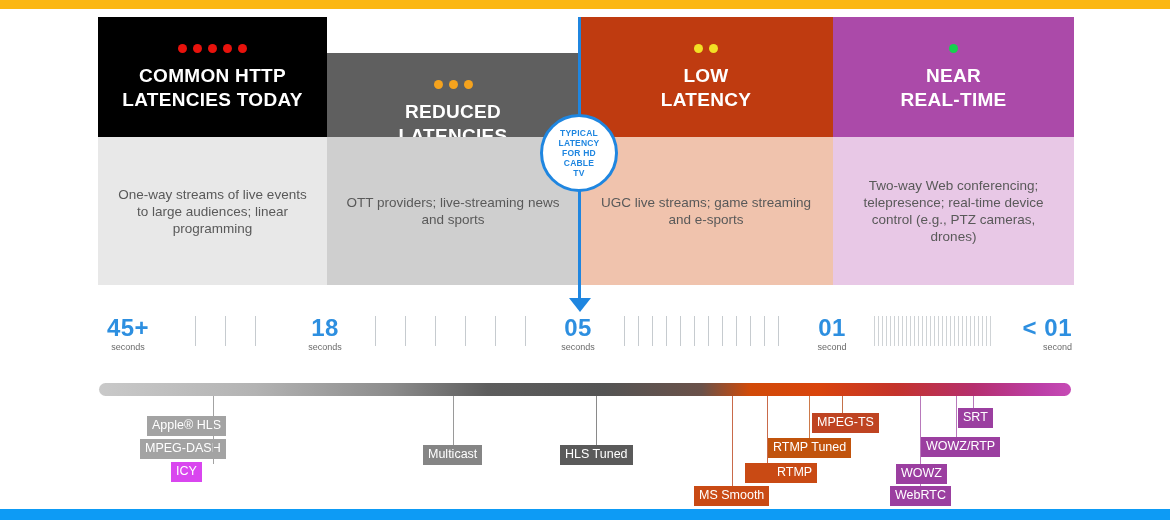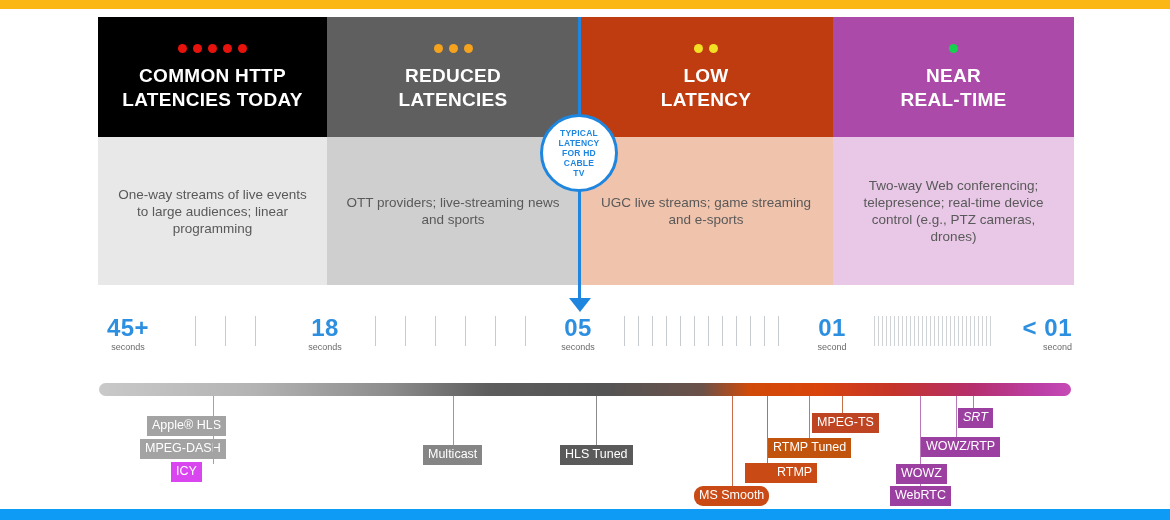--- a/index.html
+++ b/index.html
@@ -11,21 +11,21 @@
   #stage{position:absolute;left:0;top:0;width:1170px;height:520px;}
 
   .accent-top{position:absolute;left:0;top:0;width:1170px;height:9px;background:#fbb713;}
   .accent-bottom{position:absolute;left:0;top:509px;width:1170px;height:11px;background:#0d9bf5;}
 
   
   .band{position:absolute;left:98px;top:17px;width:976px;height:120px;display:flex;}
   .band-cell{position:relative;display:flex;flex-direction:column;align-items:center;
              justify-content:flex-start;padding-top:27px;box-sizing:border-box;}
   .b0{width:229px;background:#000000;}
-  .b1{width:252px;background:#5f5f5f;}
+  .b1{width:252px;background:#5f5f5f;margin-top:36px;}
   .b2{width:254px;background:#bf3b10;}
   .b3{width:241px;background:#ab4aa9;}
 
   .dots{display:flex;gap:6px;height:9px;align-items:center;margin-bottom:11px;}
   .dot{width:9px;height:9px;border-radius:50%;}
 
   .band-title{color:#ffffff;font-size:19px;line-height:24px;text-align:center;
               font-weight:600;letter-spacing:.3px;text-transform:uppercase;}
 
   
@@ -233,30 +233,30 @@
       <div class="proto-chip" style="left: 147px; top: 416px; background: rgb(163, 163, 163);">Apple® HLS</div>
       <div class="proto-line" style="left: 213px; top: 396px; height: 45px; background: rgb(163, 163, 163);"></div>
       <div class="proto-chip" style="left: 140px; top: 439px; background: rgb(163, 163, 163);">MPEG-DASH</div>
       <div class="proto-line" style="left: 213px; top: 396px; height: 68px; background: rgb(163, 163, 163);"></div>
       <div class="proto-chip" style="left: 171px; top: 462px; background: #d946ef;">ICY</div>
       <div class="proto-line" style="left: 453px; top: 396px; height: 51px; background: rgb(154, 154, 154);"></div>
       <div class="proto-chip" style="left: 423px; top: 445px; background: rgb(133, 133, 133);">Multicast</div>
       <div class="proto-line" style="left: 596px; top: 396px; height: 51px; background: rgb(138, 138, 138);"></div>
       <div class="proto-chip" style="left: 560px; top: 445px; background: rgb(90, 90, 90);">HLS Tuned</div>
       <div class="proto-line" style="left: 732px; top: 396px; height: 92px; background: rgb(201, 106, 74);"></div>
-      <div class="proto-chip" style="left: 694px; top: 486px; background: rgb(201, 74, 20); border-radius: 9px;">MS Smooth</div>
+      <div class="proto-chip" style="left: 694px; top: 486px; background: rgb(201, 74, 20);">MS Smooth</div>
       <div class="proto-line" style="left: 767px; top: 396px; height: 69px; background: rgb(201, 106, 74);"></div>
       <div class="proto-chip" style="left: 745px; top: 463px; background: rgb(201, 74, 20); padding-left: 32px;">RTMP</div>
       <div class="proto-line" style="left: 809px; top: 396px; height: 44px; background: rgb(205, 122, 74);"></div>
       <div class="proto-chip" style="left: 768px; top: 438px; background: rgb(193, 83, 12);">RTMP Tuned</div>
       <div class="proto-line" style="left: 842px; top: 396px; height: 19px; background: rgb(196, 113, 74);"></div>
       <div class="proto-chip" style="left: 812px; top: 413px; background: rgb(191, 68, 34);">MPEG-TS</div>
       <div class="proto-line" style="left: 920px; top: 396px; height: 92px; background: rgb(184, 121, 187);"></div>
       <div class="proto-chip" style="left: 890px; top: 486px; background: rgb(155, 63, 160);">WebRTC</div>
       <div class="proto-line" style="left: 920px; top: 396px; height: 70px; background: rgb(184, 121, 187);"></div>
       <div class="proto-chip" style="left: 896px; top: 464px; background: rgb(155, 63, 160);">WOWZ</div>
       <div class="proto-line" style="left: 956px; top: 396px; height: 43px; background: rgb(184, 121, 187);"></div>
       <div class="proto-chip" style="left: 921px; top: 437px; background: rgb(155, 63, 160);">WOWZ/RTP</div>
       <div class="proto-line" style="left: 973px; top: 396px; height: 14px; background: rgb(184, 121, 187);"></div>
-      <div class="proto-chip" style="left: 958px; top: 408px; background: rgb(155, 63, 160); font-style: italic;">SRT</div>
+      <div class="proto-chip" style="left: 958px; top: 408px; background: rgb(155, 63, 160);">SRT</div>
     </div>
 
 </div>
 
 </body></html>

